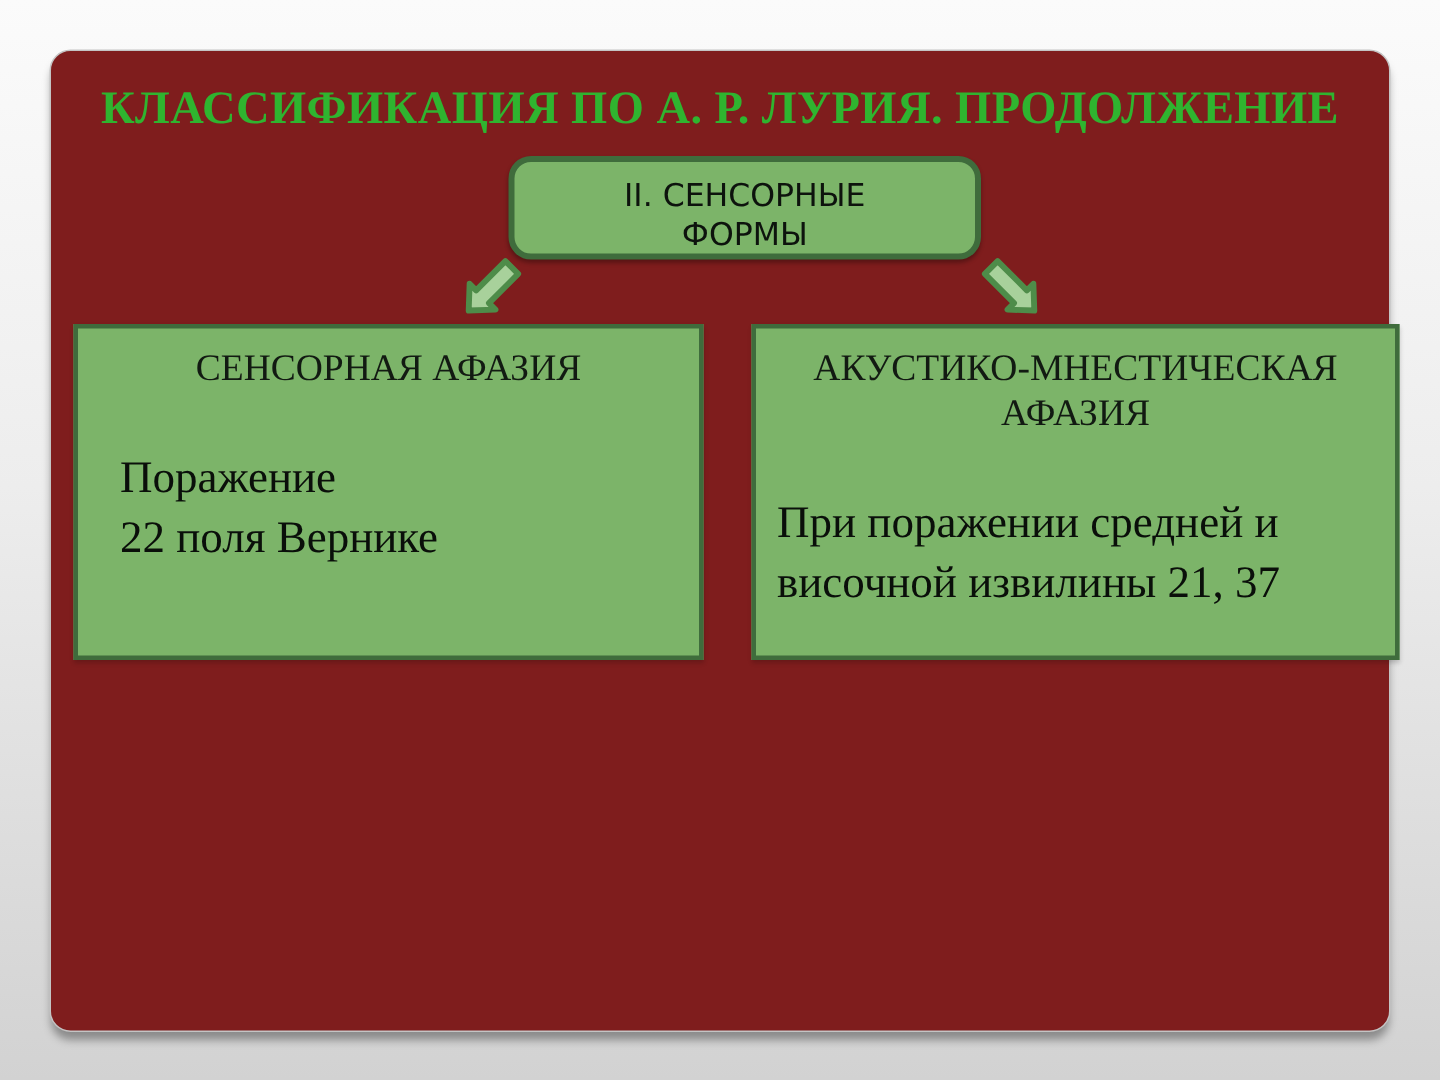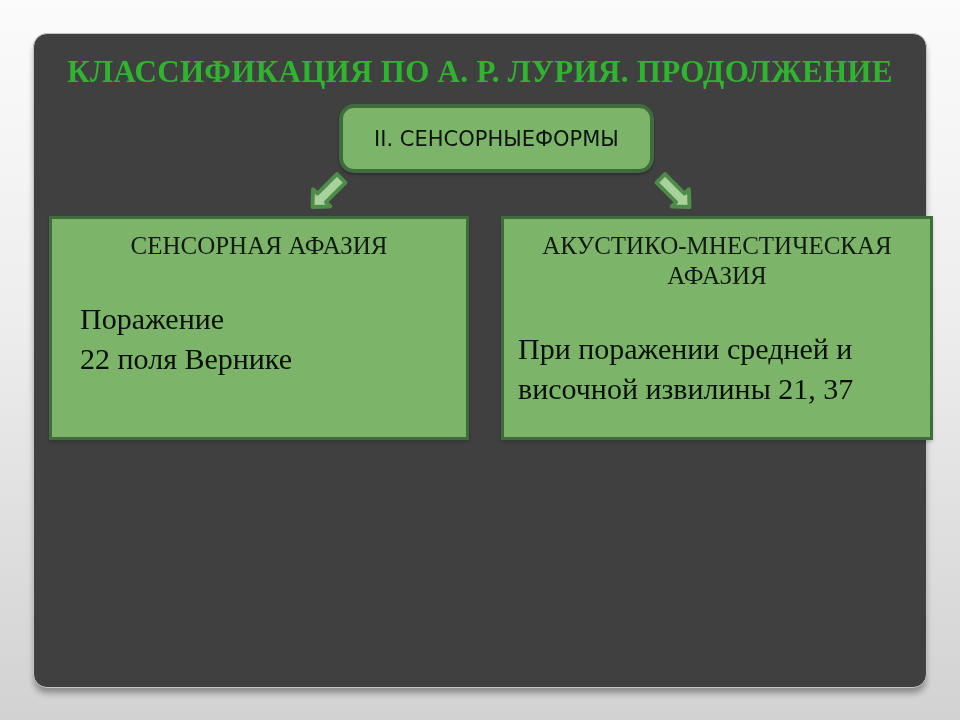--- a/index.html
+++ b/index.html
@@ -4,42 +4,42 @@
 <style>
   html,body{margin:0;padding:0;}
   body{
     width:960px;height:720px;
     background:linear-gradient(180deg,#fbfbfb 0%,#ededed 45%,#d2d2d2 100%);
     font-family:"DejaVu Sans","Liberation Sans",sans-serif;
     overflow:hidden;position:relative;
   }
   .slide{
     position:absolute;left:33px;top:33px;width:894px;height:655px;
-    background:#404040;border:1px solid #c4c4c4;border-radius:14px;
+    background:#7f1d1d;border:1px solid #c4c4c4;border-radius:14px;
     box-shadow:0 6px 6px -1px rgba(0,0,0,0.35);
     box-sizing:border-box;
   }
   .title{
     position:absolute;top:20px;left:0;width:100%;margin:0;
     text-align:center;
     font-family:"Liberation Serif","DejaVu Serif",serif;
     font-weight:bold;font-size:31px;letter-spacing:0.3px;
     color:var(--title-green,#2FB42F);
     white-space:nowrap;
   }
   .node{
     box-sizing:border-box;position:absolute;
     background:var(--box-fill,#7CB469);
     border:3px solid var(--box-border,#3F6C3C);
     color:#0d130d;
   }
   .sensory-box{
     left:305px;top:70px;width:315px;height:69px;
     border-width:4px;border-radius:15px;
-    display:flex;flex-direction:row;justify-content:center;align-items:center;
+    display:flex;flex-direction:column;justify-content:flex-end;align-items:center;
     font-size:21px;line-height:26px;
     box-shadow:0 2px 3px rgba(0,0,0,0.3);
   }
   .arrow{position:absolute;width:52px;height:47px;}
   .arrow polygon{
     fill:var(--arrow-fill,#A8D19B);
     stroke:var(--arrow-stroke,#4E8C49);
     stroke-width:4.5;stroke-linejoin:round;
   }
   .arrow-left{left:269px;top:133px;}

